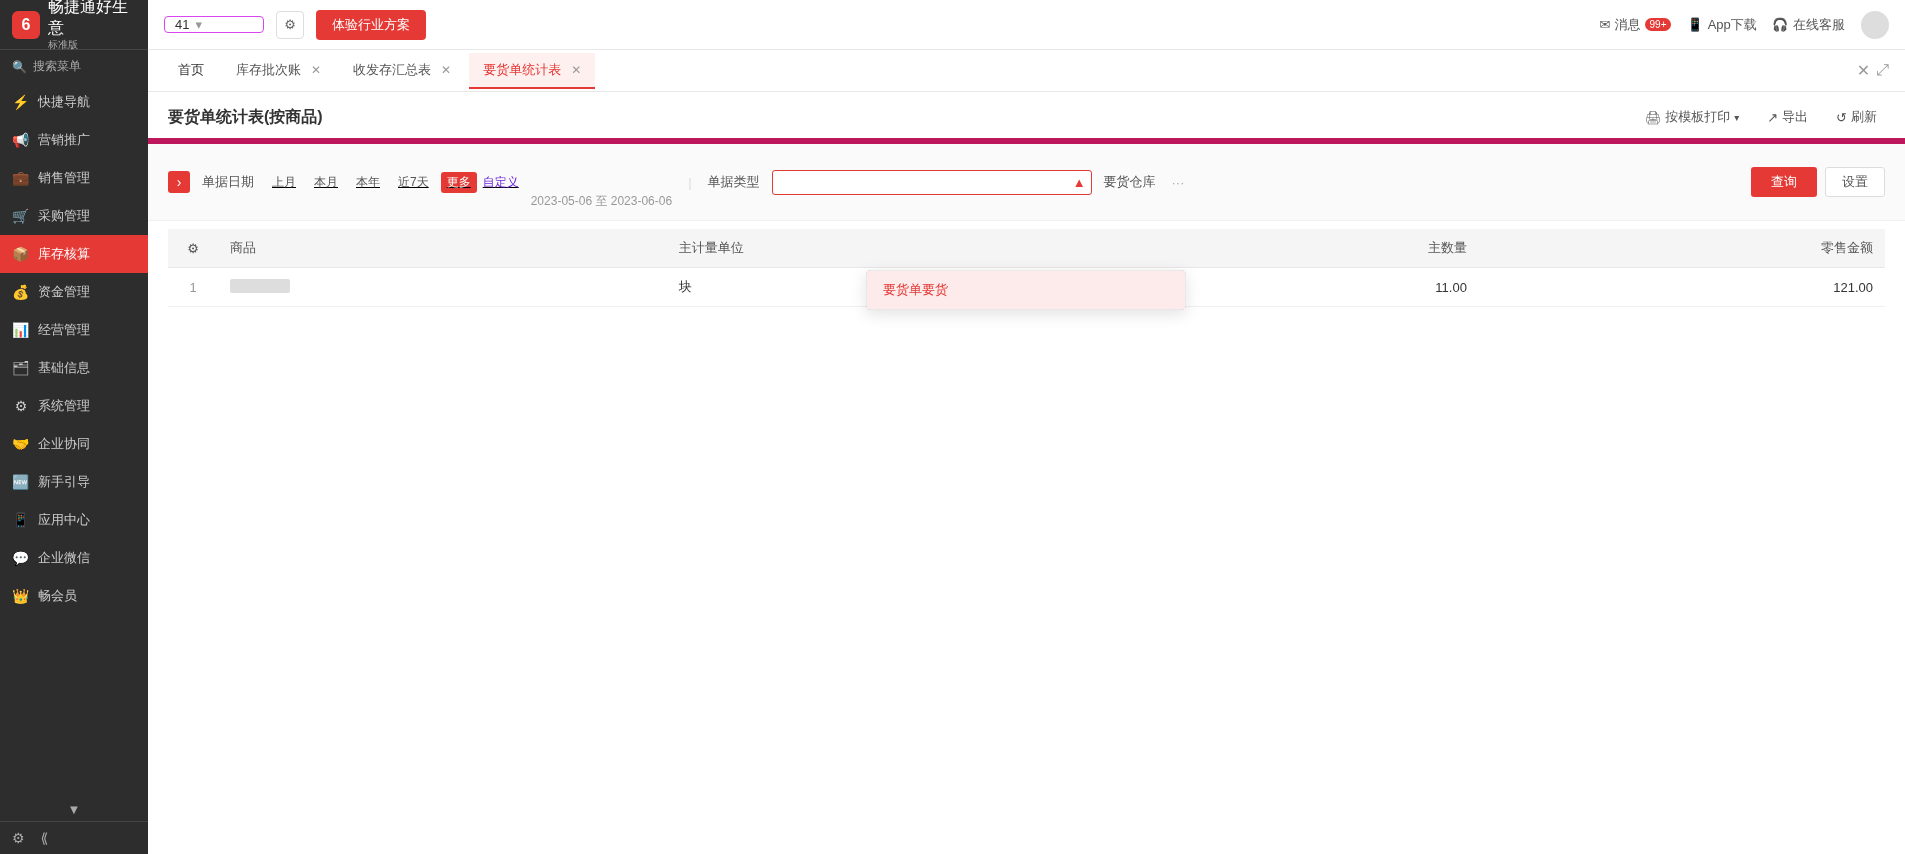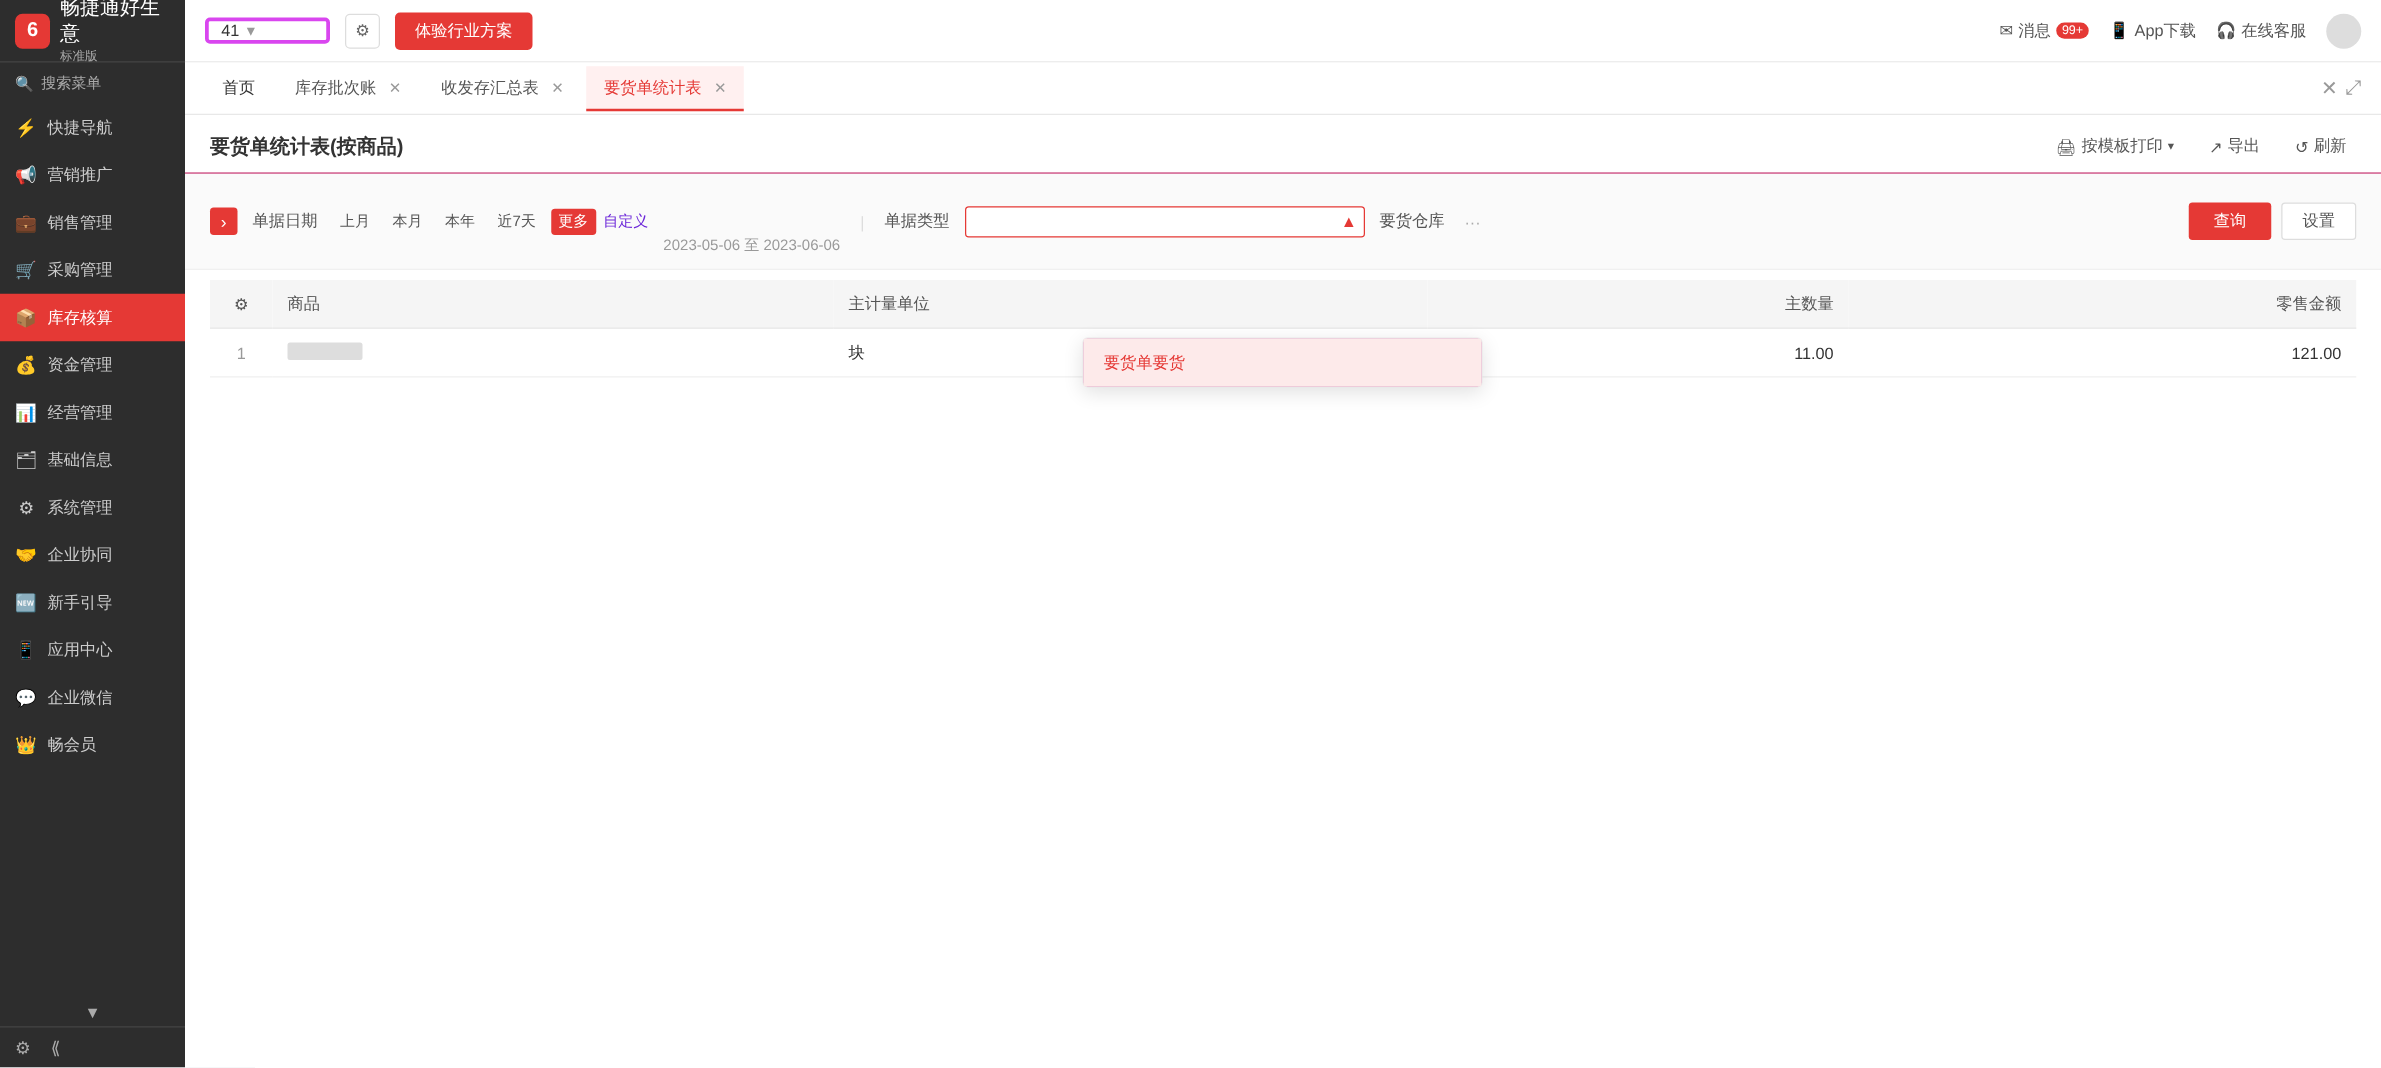--- a/index.html
+++ b/index.html
@@ -97,21 +97,21 @@
       padding: 0 16px;
       border-bottom: 1px solid #e8e8e8;
       justify-content: space-between;
       flex-shrink: 0;
     }
     .top-header-left { display: flex; align-items: center; gap: 12px; }
     .store-selector {
       display: flex;
       align-items: center;
       gap: 6px;
-      border: 3px solid #d946ef;
+      border: 1px solid #d946ef;
       border-radius: 4px;
       padding: 0 10px;
       cursor: pointer;
       font-size: 13px;
       color: #333;
       min-width: 100px;
     }
     .gear-btn {
       width: 28px; height: 28px;
       border: 1px solid #ddd;
@@ -188,21 +188,21 @@
       height: 100%;
       position: relative;
     }
 
     
     .page-title-bar {
       display: flex;
       align-items: center;
       justify-content: space-between;
       padding: 12px 20px 8px;
-      border-bottom: 1px solid #be185d;
+      border-bottom: 6px solid #be185d;
     }
     .page-title { font-size: 16px; font-weight: bold; color: #333; }
     .page-actions { display: flex; align-items: center; gap: 12px; }
     .page-action-btn {
       display: flex;
       align-items: center;
       gap: 4px;
       color: #555;
       cursor: pointer;
       font-size: 13px;
@@ -227,21 +227,21 @@
       border-radius: 3px;
       width: 22px;
       height: 22px;
       cursor: pointer;
       display: flex;
       align-items: center;
       justify-content: center;
       font-size: 14px;
     }
     .filter-label { color: #555; font-size: 13px; }
-    .date-shortcuts { display: flex; gap: 6px; align-items: center; }
+    .date-shortcuts { display: flex; gap: 6px; align-items: center; text-decoration: underline; }
     .date-shortcut {
       cursor: pointer;
       padding: 2px 6px;
       font-size: 12px;
       color: #555;
       border-radius: 3px;
     }
     .date-shortcut.more-btn {
       background: #e53935;
       color: #fff;

